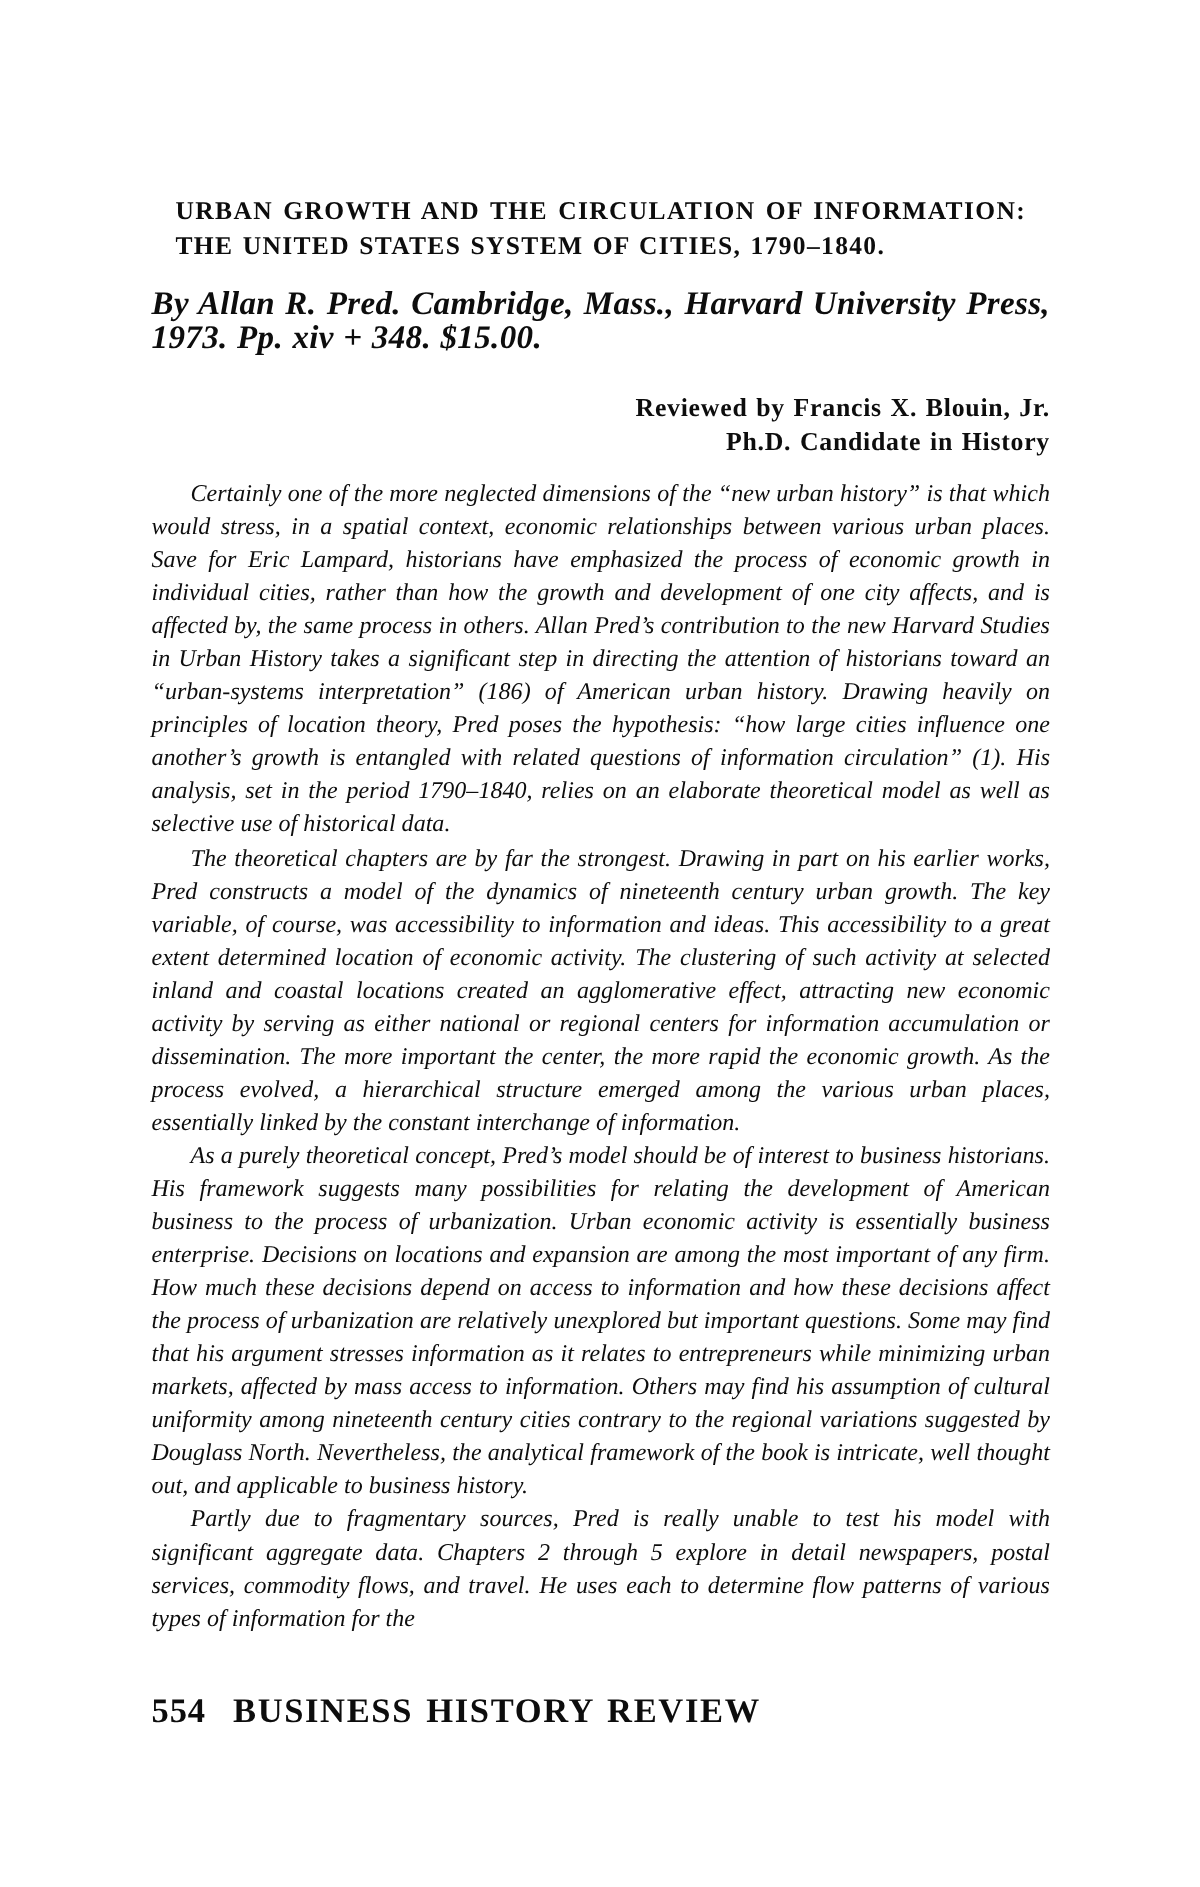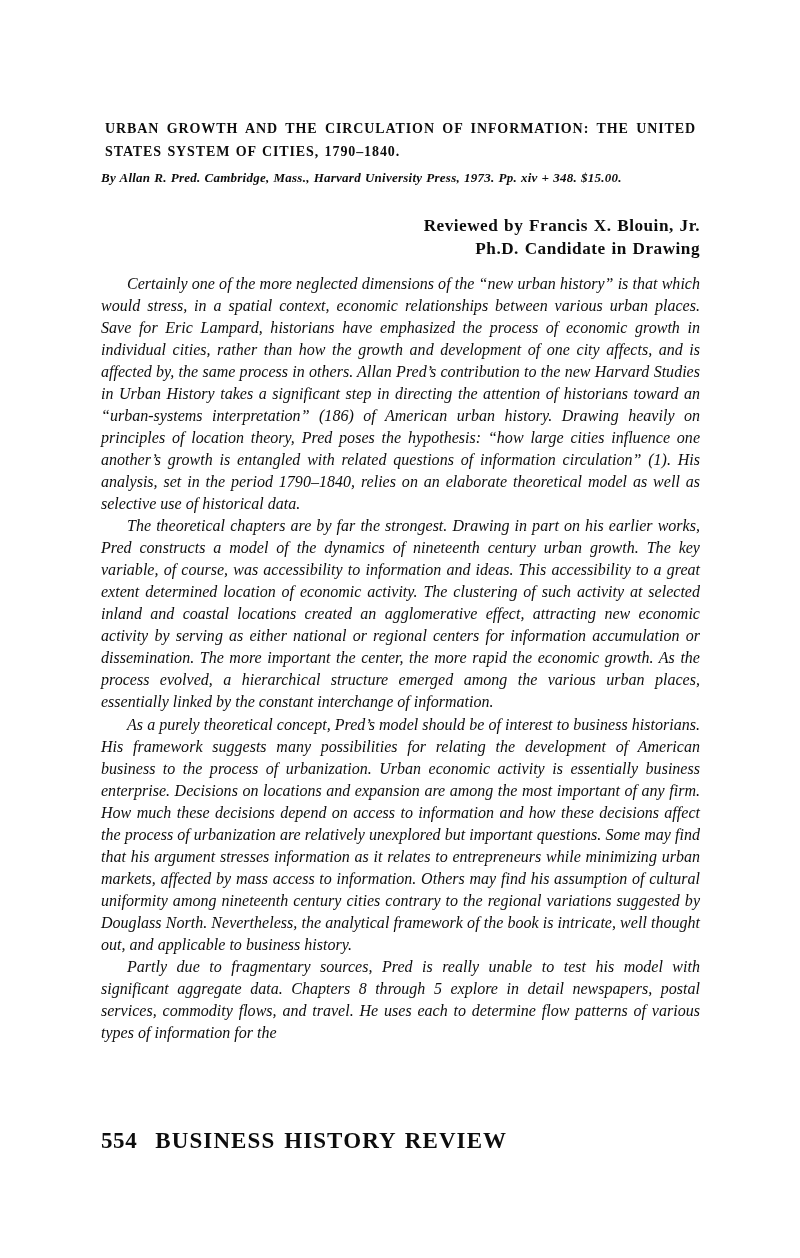--- a/index.html
+++ b/index.html
@@ -29,33 +29,33 @@
   .column {
     position: absolute;
     left: 101px;
     top: 114px;
     width: 599px;
   }
 
   
   .book-title {
     font-weight: bold;
-    font-size: 14px;
+    font-size: 17px;
     line-height: 22.6px;
     letter-spacing: 0.9px;
     text-align: justify;
     text-align-last: left;
-    margin: 4px;
+    margin: 16px;
     word-spacing: 1px;
   }
 
   .imprint {
     font-weight: bold;
     font-style: italic;
-    font-size: 13px;
+    font-size: 22px;
     line-height: 22.4px;
     letter-spacing: 0.25px;
     text-align: justify;
     text-align-last: left;
     margin: 0;
     word-spacing: 0.5px;
   }
 
   
   .reviewer {
@@ -110,28 +110,28 @@
 <div class="page">
 
   <div class="column">
 
     <h1 class="book-title">URBAN GROWTH AND THE CIRCULATION OF INFORMATION: THE UNITED STATES SYSTEM OF CITIES, 1790–1840.</h1>
 
     <p class="imprint">By Allan R. Pred. Cambridge, Mass., Harvard University Press, 1973. Pp. xiv + 348. $15.00.</p>
 
     <div class="reviewer">
       <div>Reviewed by Francis X. Blouin, Jr.</div>
-      <div>Ph.D. Candidate in Drawing</div>
+      <div>Ph.D. Candidate in History</div>
     </div>
 
     <div class="body-text">
       <p>Certainly one of the more neglected dimensions of the “new urban history” is that which would stress, in a spatial context, economic relationships between various urban places. Save for Eric Lampard, historians have emphasized the process of economic growth in individual cities, rather than how the growth and development of one city affects, and is affected by, the same process in others. Allan Pred’s contribution to the new Harvard Studies in Urban History takes a significant step in directing the attention of historians toward an “urban-systems interpretation” (186) of American urban history. Drawing heavily on principles of location theory, Pred poses the hypothesis: “how large cities influence one another’s growth is entangled with related questions of information circulation” (1). His analysis, set in the period 1790–1840, relies on an elaborate theoretical model as well as selective use of historical data.</p>
       <p>The theoretical chapters are by far the strongest. Drawing in part on his earlier works, Pred constructs a model of the dynamics of nineteenth century urban growth. The key variable, of course, was accessibility to information and ideas. This accessibility to a great extent determined location of economic activity. The clustering of such activity at selected inland and coastal locations created an agglomerative effect, attracting new economic activity by serving as either national or regional centers for information accumulation or dissemination. The more important the center, the more rapid the economic growth. As the process evolved, a hierarchical structure emerged among the various urban places, essentially linked by the constant interchange of information.</p>
       <p>As a purely theoretical concept, Pred’s model should be of interest to business historians. His framework suggests many possibilities for relating the development of American business to the process of urbanization. Urban economic activity is essentially business enterprise. Decisions on locations and expansion are among the most important of any firm. How much these decisions depend on access to information and how these decisions affect the process of urbanization are relatively unexplored but important questions. Some may find that his argument stresses information as it relates to entrepreneurs while minimizing urban markets, affected by mass access to information. Others may find his assumption of cultural uniformity among nineteenth century cities contrary to the regional variations suggested by Douglass North. Nevertheless, the analytical framework of the book is intricate, well thought out, and applicable to business history.</p>
-      <p>Partly due to fragmentary sources, Pred is really unable to test his model with significant aggregate data. Chapters 8 through 5 explore in detail newspapers, postal services, commodity flows, and travel. He uses each to determine flow patterns of various types of information for the</p>
+      <p>Partly due to fragmentary sources, Pred is really unable to test his model with significant aggregate data. Chapters 2 through 5 explore in detail newspapers, postal services, commodity flows, and travel. He uses each to determine flow patterns of various types of information for the</p>
     </div>
 
   </div>
 
   <div class="footer">
     <span class="page-number">554</span><span class="journal-name">BUSINESS HISTORY REVIEW</span>
   </div>
 
 </div>
 

